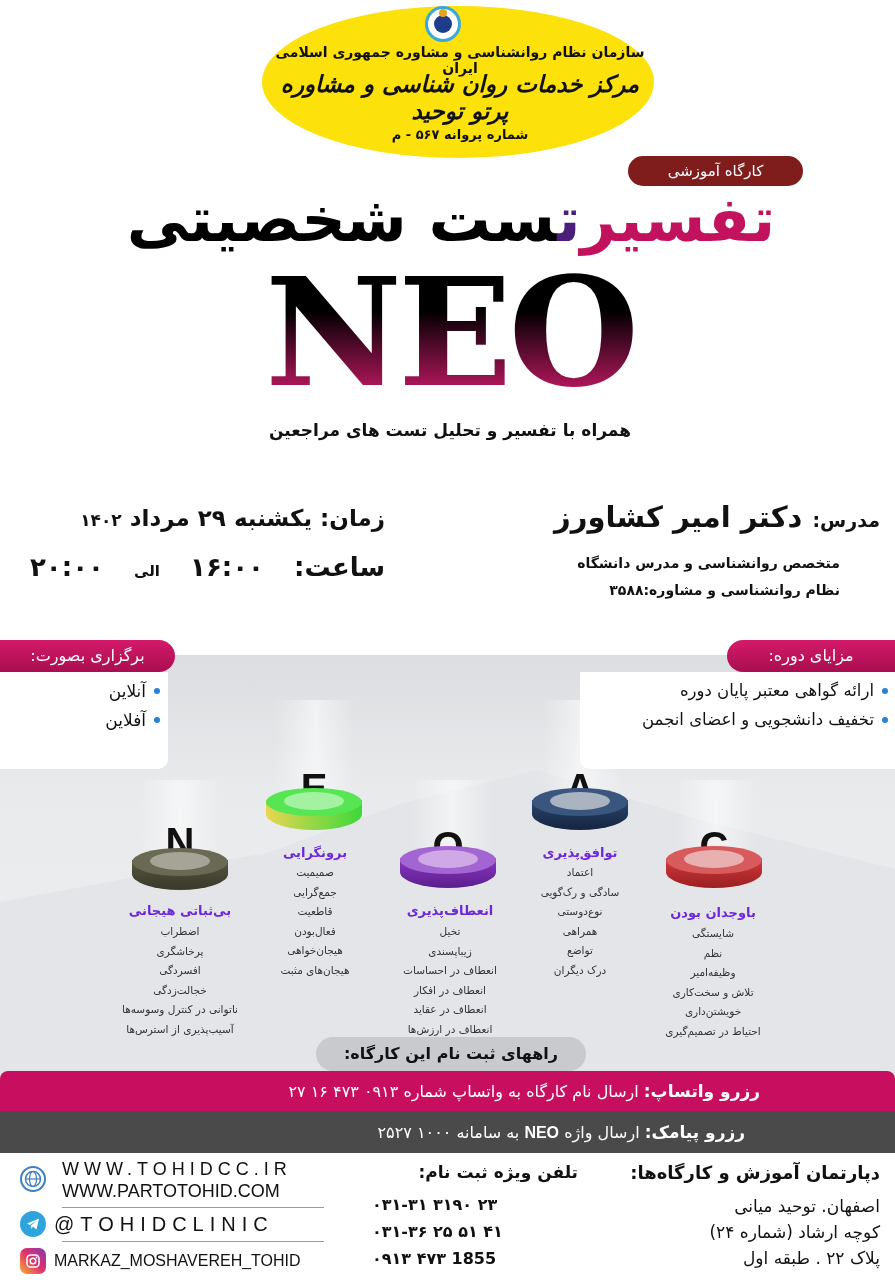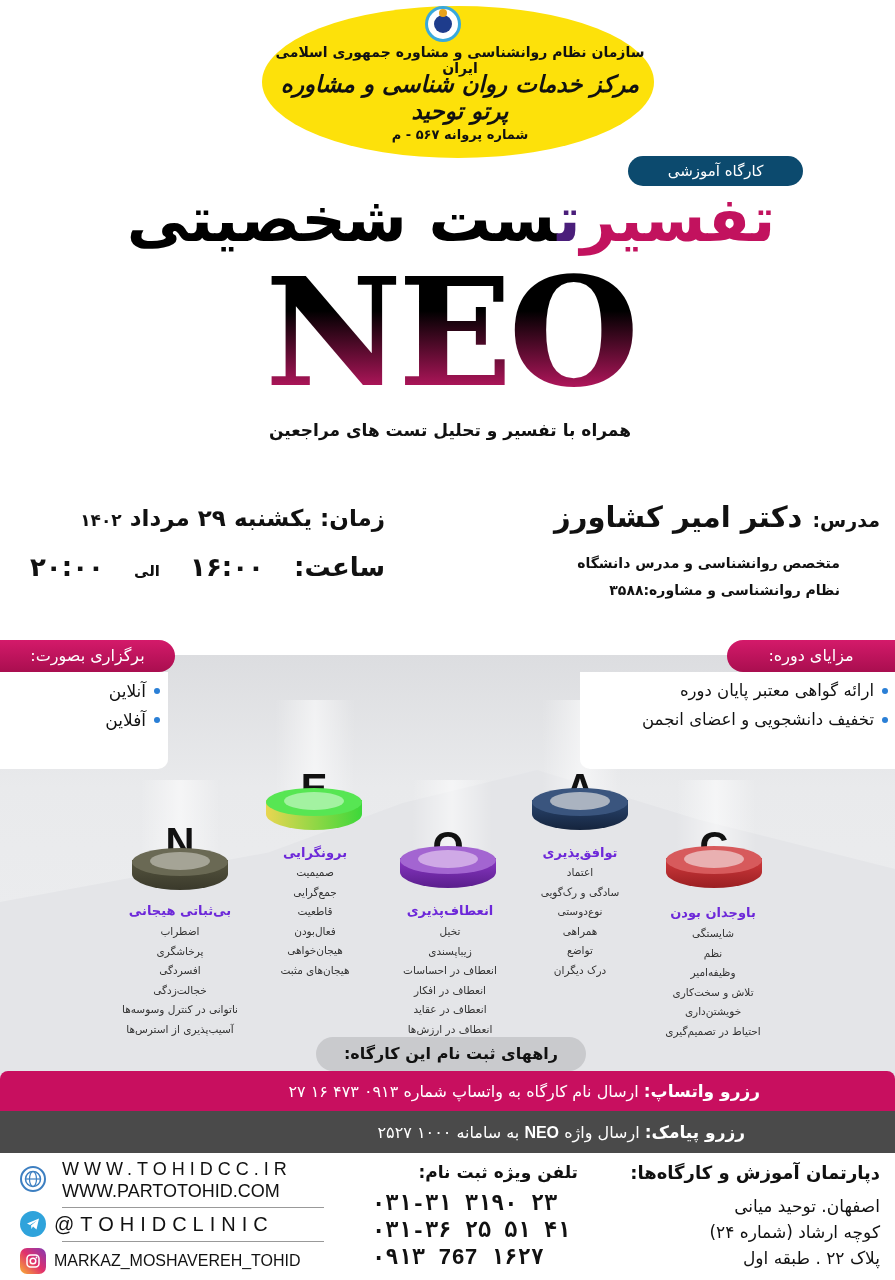--- a/index.html
+++ b/index.html
@@ -11,21 +11,21 @@
   
   #logo-ellipse { left: 262px; top: 6px; width: 392px; height: 152px; border-radius: 50%; background: #fde10a; }
   #logo-mark { left: 425px; top: 6px; width: 36px; height: 36px; border-radius: 50%; border: 3px solid #39a9dc; background: #fff; display:flex; align-items:center; justify-content:center; }
   #logo-mark .inner { width: 18px; height: 18px; border-radius: 50%; background: #1e3c8c; position: relative; }
   #logo-mark .inner::after { content:""; position:absolute; left:5px; top:-6px; width:8px; height:8px; background:#e8a21b; border-radius:50%; }
   #org-line1 { left: 270px; top: 44px; width: 380px; text-align: center; font-weight: bold; font-size: 14px; }
   #org-line2 { left: 270px; top: 70px; width: 380px; text-align: center; font-family: "DejaVu Serif", serif; font-style: italic; font-weight: bold; font-size: 23px; }
   #org-line3 { left: 270px; top: 127px; width: 380px; text-align: center; font-weight: bold; font-size: 13px; }
 
   
-  #workshop-pill { left: 628px; top: 156px; width: 175px; height: 30px; border-radius: 15px; background: #0c4a6e; color: #fff; font-size: 15px; text-align: center; line-height: 30px; }
+  #workshop-pill { left: 628px; top: 156px; width: 175px; height: 30px; border-radius: 15px; background: #7f1d1d; color: #fff; font-size: 15px; text-align: center; line-height: 30px; }
 
   
   #title { left: 36px; top: 180px; width: 830px; height: 80px; text-align: center; font-weight: bold; font-size: 62px; line-height: 80px; white-space: nowrap; }
   #title .t-pink { color: #c2125e; }
   #title .t-purple { color: #4a1e7a; }
   #title .t-black { color: #000; }
 
   
   #neo { left: 250px; top: 262px; width: 400px; height: 140px; text-align: center; font-family: "DejaVu Serif", serif; font-weight: bold; font-size: 150px; line-height: 140px; letter-spacing: -4px;
          background: linear-gradient(to bottom, #000 0%, #000 35%, #d11a6c 100%); -webkit-background-clip: text; background-clip: text; color: transparent; }
@@ -84,21 +84,21 @@
   .social-row { position: absolute; left: 20px; display: flex; align-items: center; gap: 8px; font-family: "Liberation Sans", sans-serif; color: #111; }
   .sicon { width: 26px; height: 26px; border-radius: 50%; flex: none; display:flex; align-items:center; justify-content:center; }
   #globe-icon { background: #fff; border: 2px solid #3d7fc1; }
   #telegram-icon { background: #2fa3db; }
   #instagram-icon { border-radius: 7px; background: linear-gradient(45deg, #f9b233, #e1306c, #833ab4); }
   #sites { left: 62px; top: 1158px; font-size: 18px; line-height: 22px; font-family: "Liberation Sans", sans-serif; }
   #site1 { letter-spacing: 5px; }
   .rule { position: absolute; left: 62px; width: 262px; height: 1px; background: #999; }
 
   #phones-title { left: 350px; top: 1162px; width: 228px; text-align: right; font-weight: bold; font-size: 17px; direction: rtl; }
-  .phone { position: absolute; left: 372px; width: 205px; text-align: left; font-weight: bold; font-size: 22px; line-height: 25px; letter-spacing: 2px; white-space: nowrap; font-family: Liberation Mono, monospace; }
+  .phone { position: absolute; left: 372px; width: 205px; text-align: left; font-weight: bold; font-size: 16px; line-height: 25px; letter-spacing: 2px; white-space: nowrap; }
 
   #dept-title { left: 600px; top: 1162px; width: 280px; text-align: right; font-weight: bold; font-size: 18px; direction: rtl; }
   .addr { position: absolute; left: 600px; width: 280px; text-align: right; font-size: 17px; line-height: 24px; direction: rtl; white-space: nowrap; }
 </style>
 </head>
 <body>
 
 <div id="logo-ellipse" class="abs"></div>
 <div id="logo-mark" class="abs">
     <div class="inner"></div>
@@ -293,18 +293,18 @@
         <circle cx="8" cy="8" r="2.8" fill="none" stroke="#fff" stroke-width="1.5"></circle>
         <circle cx="11.5" cy="4.5" r="0.9" fill="#fff"></circle>
       </svg>
   </span>
   <span>MARKAZ_MOSHAVEREH_TOHID</span>
 </div>
 
 <div id="phones-title" class="abs">تلفن ویژه ثبت نام:</div>
 <div class="phone" style="top:1192px;">۰۳۱-۳۱ ۳۱۹۰ ۲۳</div>
 <div class="phone" style="top:1219px;">۰۳۱-۳۶ ۲۵ ۵۱ ۴۱</div>
-<div class="phone" style="top:1246px;">۰۹۱۳ 767 ۱۶۲۷</div>
+<div class="phone" style="top:1246px;">۰۹۱۳ ۴۷۳ 1855</div>
 
 <div id="dept-title" class="abs">دپارتمان آموزش و کارگاه‌ها:</div>
 <div class="addr" style="top:1194px;">اصفهان. توحید میانی</div>
 <div class="addr" style="top:1220px;">کوچه ارشاد (شماره ۲۴)</div>
 <div class="addr" style="top:1246px;">پلاک ۲۲ . طبقه اول</div>
 
 </body></html>

